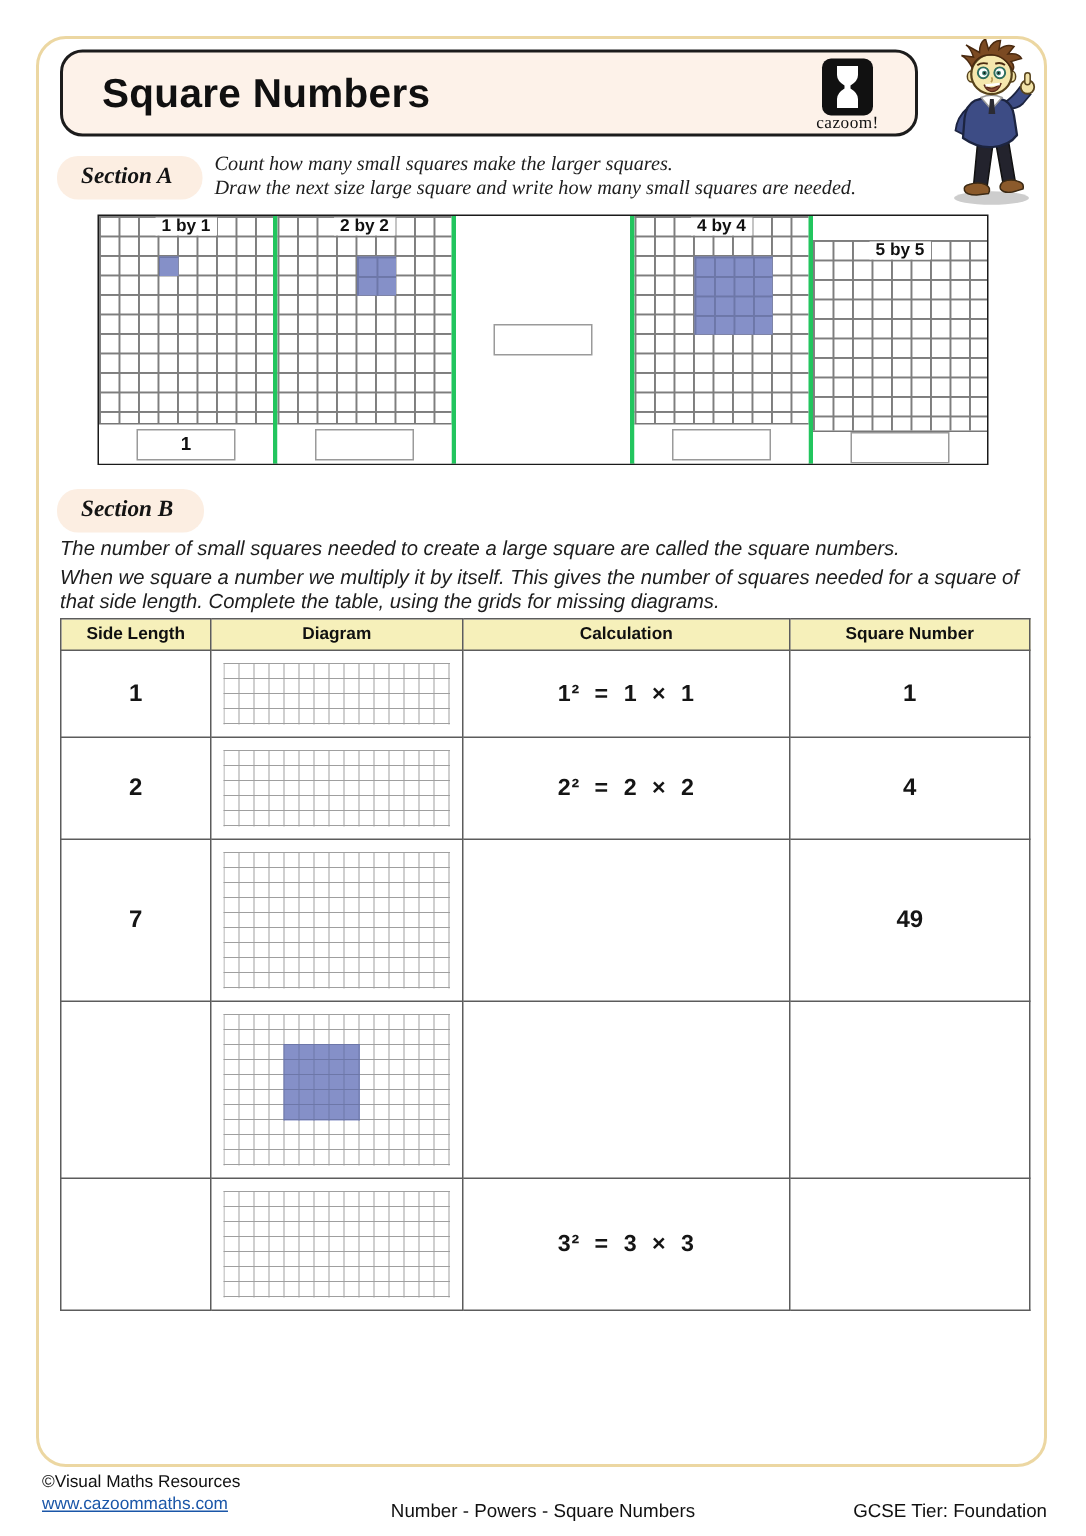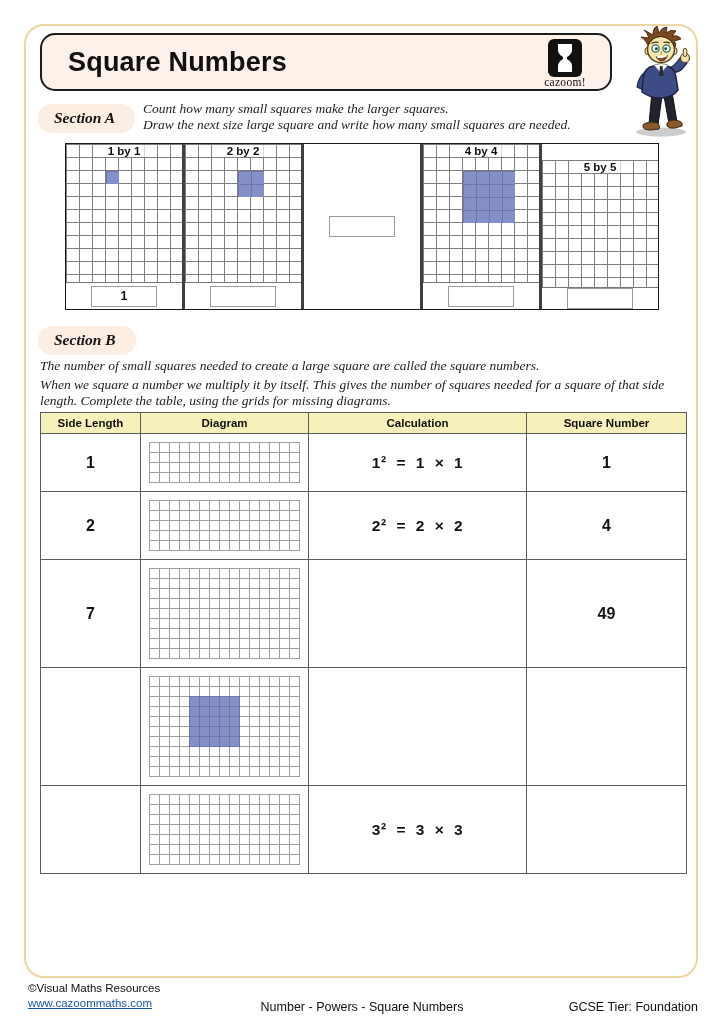--- a/index.html
+++ b/index.html
@@ -35,31 +35,31 @@
   }
   .pill-a { left:38px; top:104px; }
   .pill-b { left:38px; top:326px; }
   .instructions {
     position:absolute; left:143px; top:101px; width:470px;
     font-family:"Liberation Serif", serif; font-style:italic; font-size:13.5px;
     line-height:1.22; color:#1d1d1d;
   }
   .para {
     position:absolute; left:40px; width:652px;
-    font-family:Liberation Serif, serif; font-style:italic; font-size:13.5px;
+    font-family:Liberation Sans, sans-serif; font-style:italic; font-size:13.5px;
     line-height:1.2; color:#1d1d1d;
   }
   .para-1 { top:358px; }
   .para-2 { top:377px; }
   
   .strip {
     position:absolute; left:65px; top:143px; width:594px; height:167px;
     border:1.5px solid #1a1a1a; display:flex; background:#fff;
   }
-  .panel { flex:1 1 0; position:relative; border-right:3px solid #404040; display:flex; flex-direction:column; }
+  .panel { flex:1 1 0; position:relative; border-right:3px solid #22c55e; display:flex; flex-direction:column; }
   .panel:last-child { border-right:none;margin-top:16px; }
   .panel-grid {
     position:relative; height:139px; border-bottom:1px solid #777;
     background-image:
       linear-gradient(to bottom, #7e7e7e 1px, transparent 1px),
       linear-gradient(to right, #7e7e7e 1px, transparent 1px);
     background-size:13px 13px;
   }
   .panel-label {
     position:absolute; top:1px; left:50%; transform:translateX(-50%);

